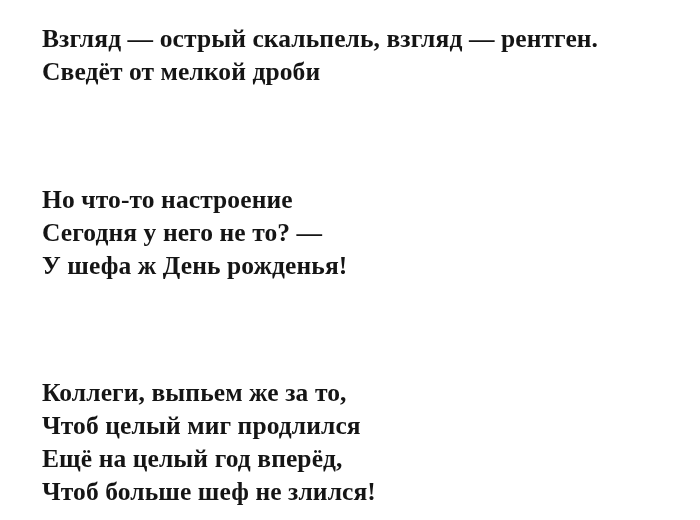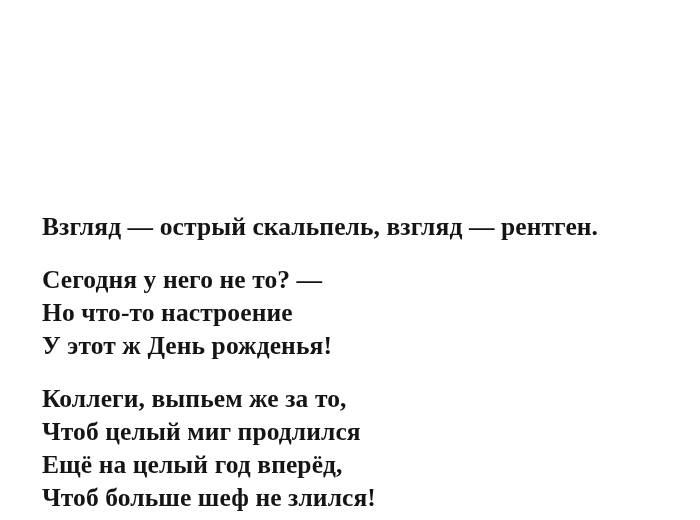--- a/index.html
+++ b/index.html
@@ -13,50 +13,51 @@
     font-family: "Liberation Serif", "DejaVu Serif", serif;
     overflow: hidden;
   }
   .poem {
     box-sizing: border-box;
     width: 580px;
     height: 520px;
     padding: 22px 40px 0 42px;
     display: flex;
     flex-direction: column;
-    justify-content: flex-end;
+    justify-content: space-between;
   }
   .stanza {
     margin: 0 0 20px 0;
   }
   .stanza:last-child {
-    margin-bottom: 6px;
+    margin-bottom: 12px;
   }
   .line {
     font-size: 25.5px;
     line-height: 33px;
     font-weight: 700;
     color: #151515;
     white-space: pre;
     letter-spacing: 0.1px;
   }
 </style>
 </head>
 <body>
 
 <div class="poem">
 
   <div class="stanza">
     <div class="line">Взгляд — острый скальпель, взгляд — рентген.</div>
+    <div class="line">Сведёт от мелкой дроби</div>
   </div>
 
   <div class="stanza">
+    <div class="line">Но что-то настроение</div>
     <div class="line">Сегодня у него не то? —</div>
-    <div class="line">Но что-то настроение</div>
-    <div class="line">У этот ж День рожденья!</div>
+    <div class="line">У шефа ж День рожденья!</div>
   </div>
 
   <div class="stanza">
     <div class="line">Коллеги, выпьем же за то,</div>
     <div class="line">Чтоб целый миг продлился</div>
     <div class="line">Ещё на целый год вперёд,</div>
     <div class="line">Чтоб больше шеф не злился!</div>
   </div>
 
 </div>

